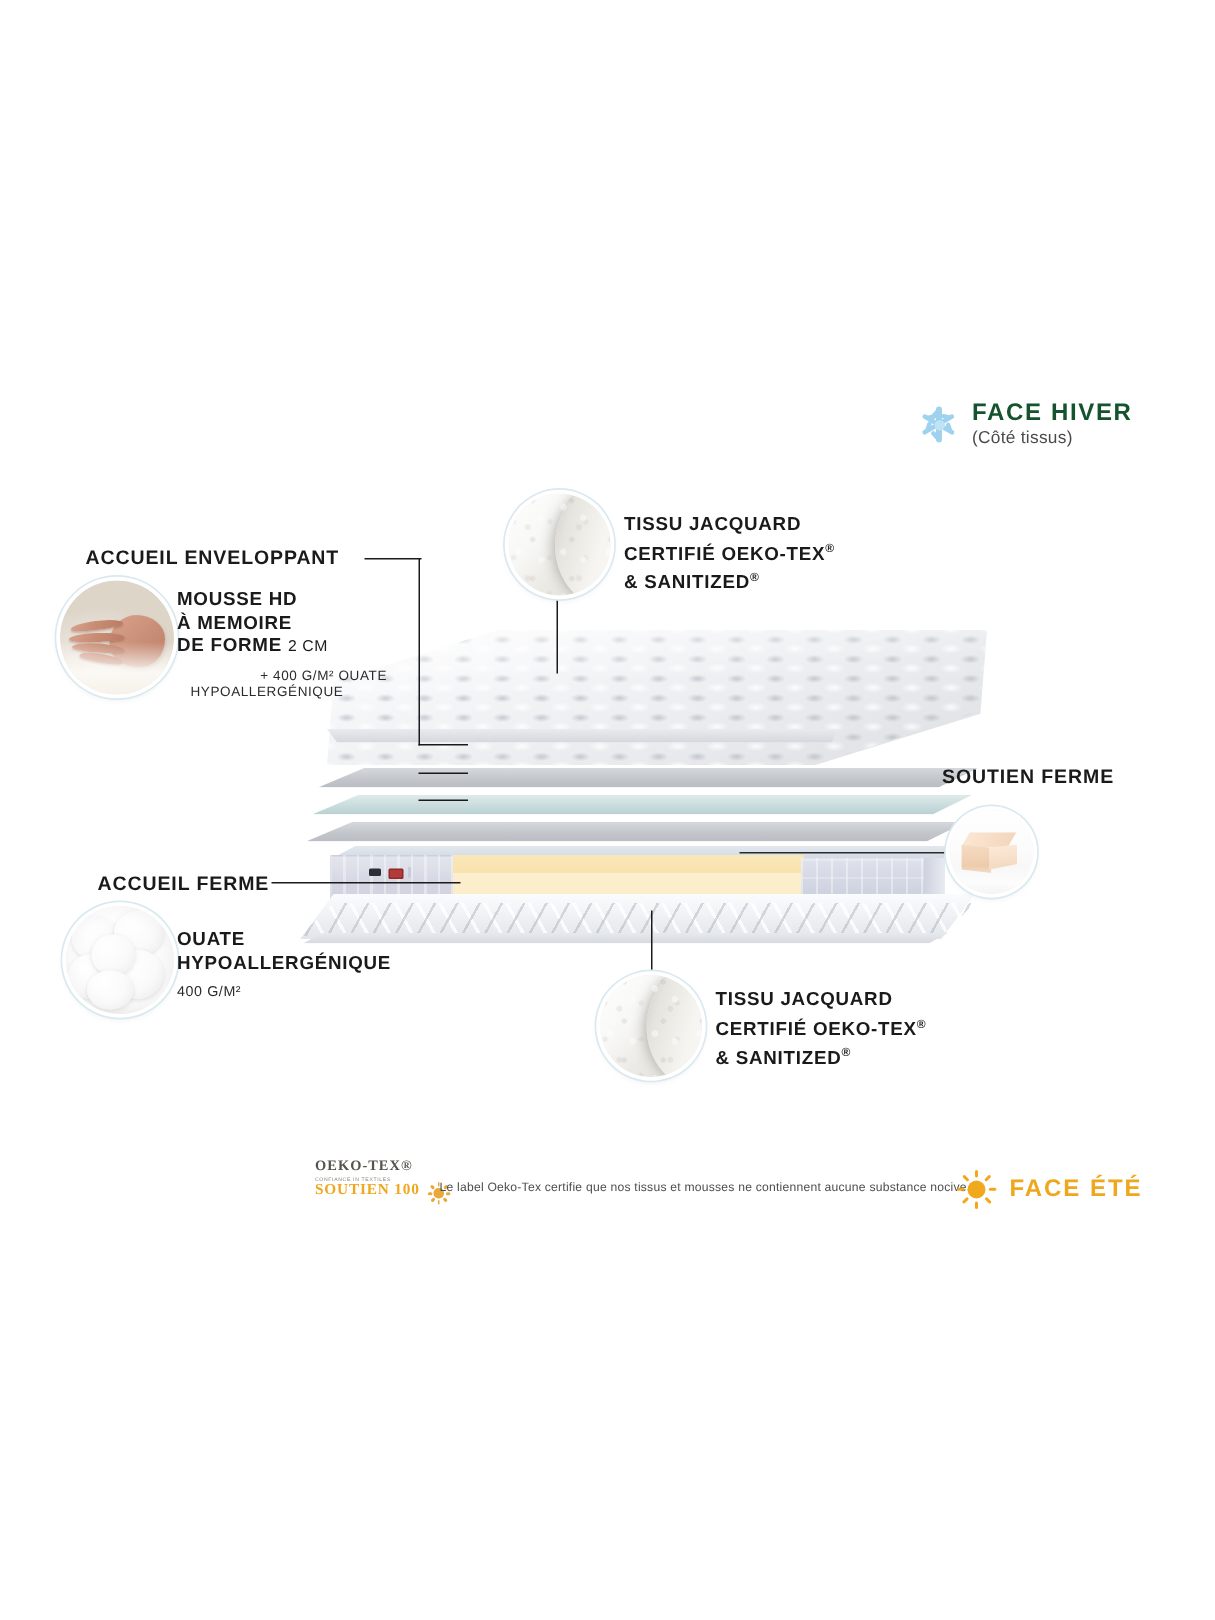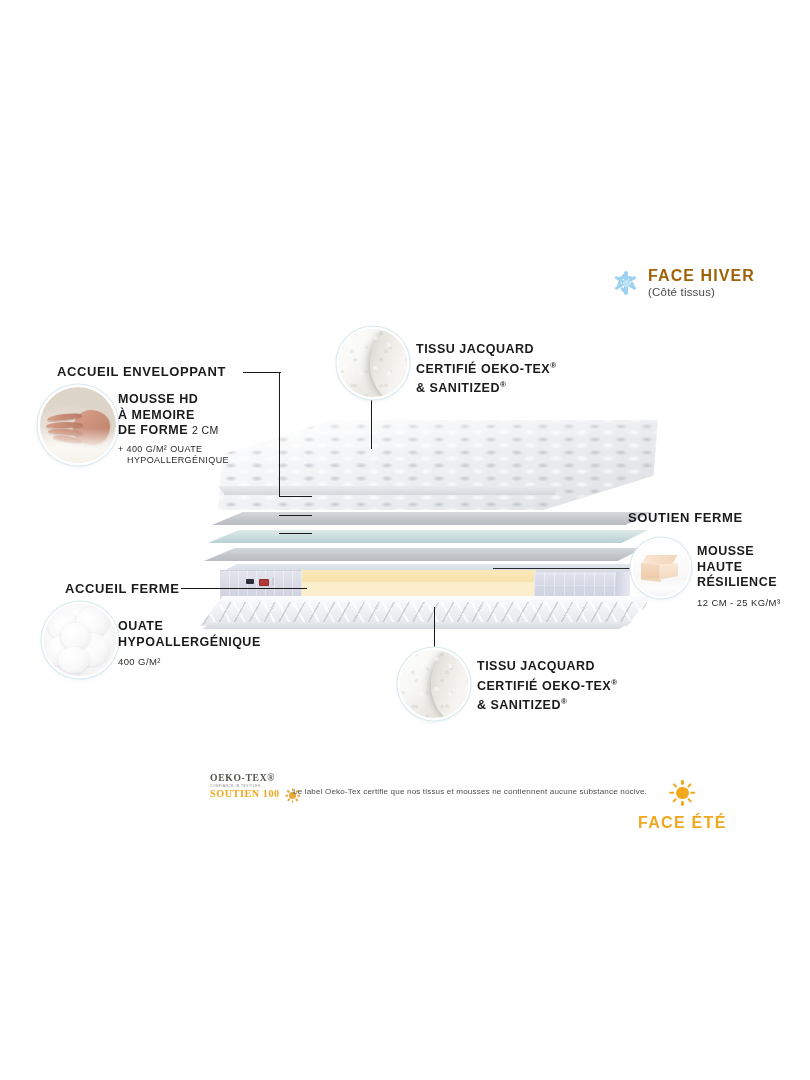--- a/index.html
+++ b/index.html
@@ -35,21 +35,21 @@
   .season{display:flex;align-items:center;gap:9px;}
   .season .txt-w{line-height:1;}
   .season .t1{
     font-size:16px;font-weight:bold;letter-spacing:1.1px;
     text-transform:uppercase;
   }
   .season .t2{
     font-size:11.5px;color:#4a4a4a;margin-top:3px;letter-spacing:.2px;
     font-weight:normal;
   }
-  .winter .t1{color:#a16207;}
+  .winter .t1{color:#14532d;}
   .summer .t1{color:#efa71d;letter-spacing:1.3px;}
 
   
   .ln{position:absolute;background:#1a1a1a;}
   .lnh{height:1.4px;}
   .lnv{width:1.4px;}
   .lnthin{background:#2a2a2a;}
 
   
   .bub{
@@ -347,21 +347,21 @@
     </div>
   </div>
 
   <div class="abs sub" style="left:118px;top:392px;width:140px;">
     <div>MOUSSE HD</div>
     <div>À MEMOIRE</div>
     <div>
       <span>DE FORME</span>
       <span class="lt" style="font-weight:normal;">2 CM</span>
     </div>
-    <div class="fine" style="margin-top:5px;">+ 400 G/M² OUATE</div>
+    <div class="fine" style="margin-top:5px;text-align:right;">+ 400 G/M² OUATE</div>
     <div class="fine" style="margin-left:9px;">HYPOALLERGÉNIQUE</div>
   </div>
 
   <div class="bub bub-fab" style="left:339px;top:329px;width:68px;height:68px;">
     <div class="inner">
       <div class="fab-fold"></div>
       <div class="fab-grain"></div>
     </div>
   </div>
   <div class="abs sub" style="left:416px;top:342px;">
@@ -382,26 +382,20 @@
             clip-path:polygon(16% 0%, 100% 0%, 84% 100%, 0% 100%);"></div>
       <div class="cube-fl" style="left:14%;top:41%;width:36%;height:34%;
             clip-path:polygon(0% 0%, 100% 12%, 100% 100%, 0% 88%);"></div>
       <div class="cube-fr" style="left:47%;top:41%;width:34%;height:30%;
             clip-path:polygon(0% 12%, 100% 0%, 100% 78%, 0% 100%);"></div>
       <div style="position:absolute;left:0;bottom:0;width:100%;height:34%;
             background:linear-gradient(180deg,rgba(255,255,255,0) 0%,#fdfdfd 60%,#f4f4f4 100%);"></div>
     </div>
   </div>
 
-  <div class="abs sub" style="left:697px;top:544px;">
-    <div>MOUSSE</div>
-    <div>HAUTE</div>
-    <div>RÉSILIENCE</div>
-    <div class="fine2" style="margin-top:4px;">12 CM - 25 KG/M³</div>
-  </div>
 
   <div class="abs hdg" style="left:65px;top:581px;">ACCUEIL FERME</div>
 
   <div class="bub bub-ouate" style="left:44px;top:604px;width:72px;height:72px;">
     <div class="inner">
       <div class="puff" style="left:6%;top:10%;width:42%;height:40%;"></div>
       <div class="puff" style="left:44%;top:4%;width:46%;height:42%;"></div>
       <div class="puff" style="left:2%;top:44%;width:44%;height:42%;"></div>
       <div class="puff" style="left:42%;top:40%;width:48%;height:46%;"></div>
       <div class="puff" style="left:24%;top:26%;width:40%;height:38%;"></div>
@@ -441,21 +435,21 @@
       <i style="transform:rotate(0deg)"></i>
       <i style="transform:rotate(45deg)"></i>
       <i style="transform:rotate(90deg)"></i>
       <i style="transform:rotate(135deg)"></i>
       <b></b>
     </div>
   </div>
 
   <div class="abs oeko-note" style="left:293px;top:787px;">Le label Oeko-Tex certifie que nos tissus et mousses ne contiennent aucune substance nocive.</div>
 
-  <div class="abs season summer" style="left:638px;top:780px;flex-direction:column;">
+  <div class="abs season summer" style="left:638px;top:780px;">
     <div class="sun">
       <i style="transform:rotate(0deg)"></i>
       <i style="transform:rotate(45deg)"></i>
       <i style="transform:rotate(90deg)"></i>
       <i style="transform:rotate(135deg)"></i>
       <b></b>
     </div>
     <div class="txt-w">
       <div class="t1">FACE ÉTÉ</div>
     </div>

